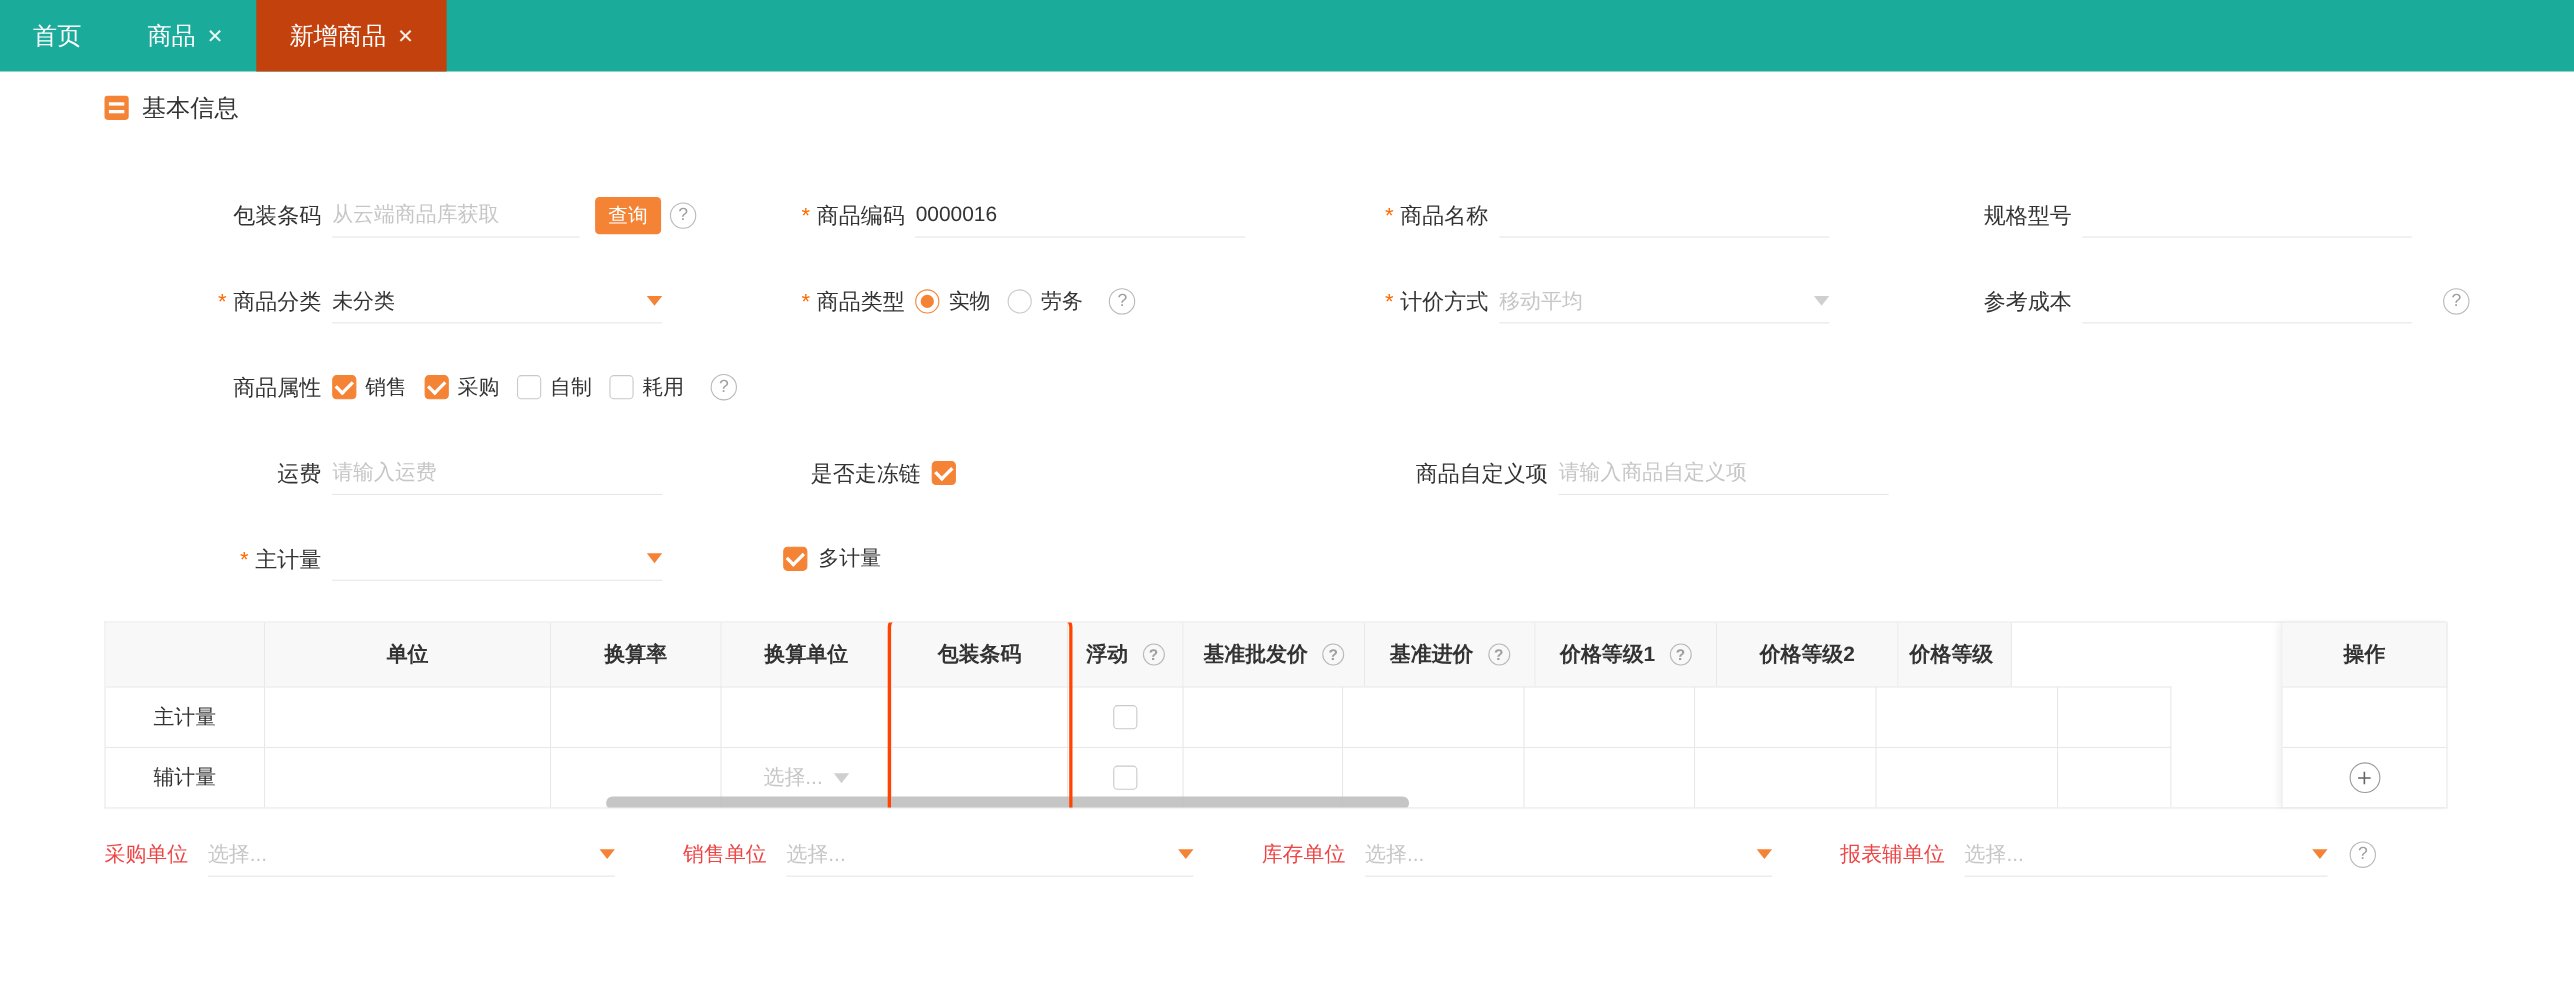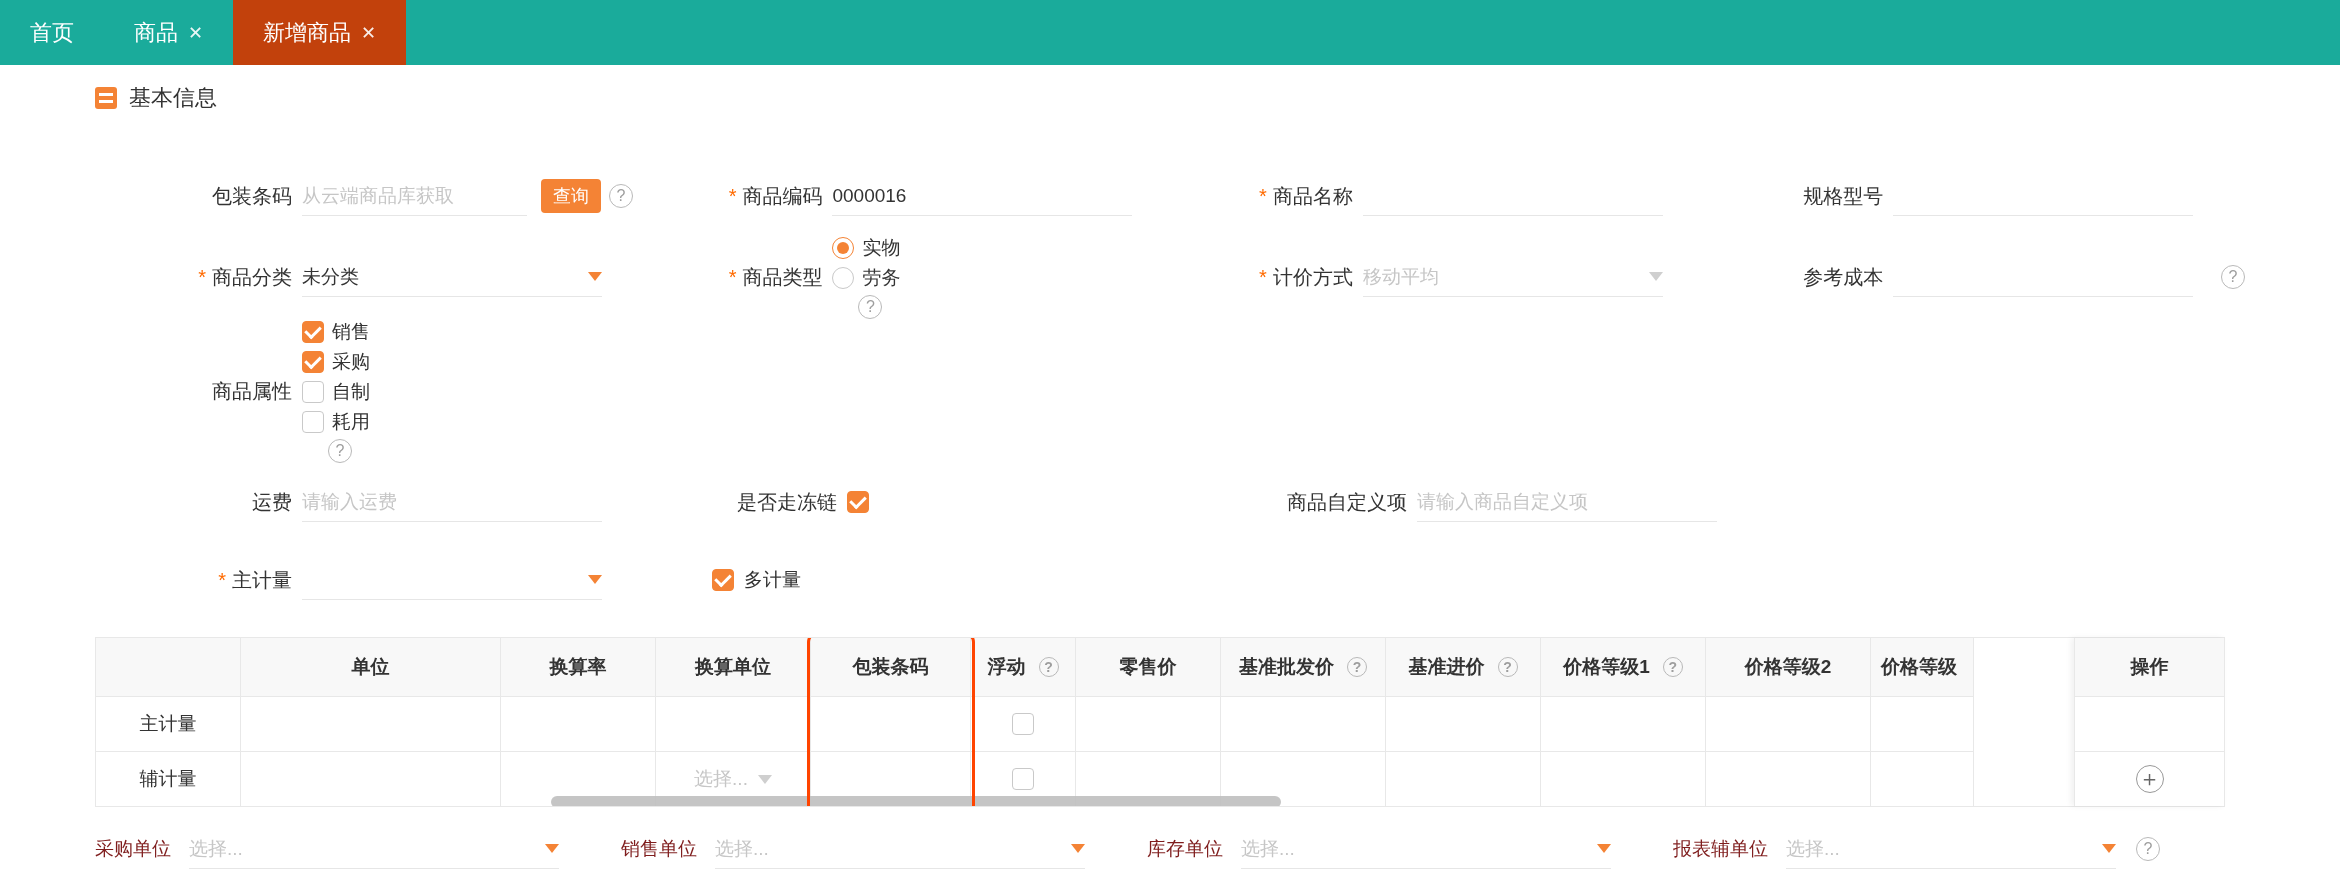--- a/index.html
+++ b/index.html
@@ -106,21 +106,21 @@
     width:22px;height:22px;border:1.5px solid #c9c9c9;margin-right:8px;
     display:inline-flex;align-items:center;justify-content:center;
     flex: none;
   }
   .radio{border-radius:50%;}
   .radio.on{border-color:#f48335;}
   .radio.on::after{content:"";width:12px;height:12px;border-radius:50%;background:#f48335;}
   .chk{border-radius:4px;}
   .chk.on{background:#f48335;border-color:#f48335;}
   .chk.on::after{content:"";width:7px;height:12px;border-right:3px solid #fff;border-bottom:3px solid #fff;transform:rotate(45deg);margin-top:-3px;}
-  .optrow { display:flex; align-items:center; gap:4px; font-size:19px; color:#333;flex-direction:column; }
+  .optrow { display:flex; align-items:center; gap:16px; font-size:19px; color:#333; }
   .optrow label{display:flex;align-items:center;cursor:pointer;white-space:nowrap;}
 
   
   .tbl {
     margin-top: 18px;
     border:1px solid #e8e8e8;
     border-right:none;
     width: 2130px;
     position:relative;
     display:flex;
@@ -161,21 +161,21 @@
   .square-chk{width:22px;height:22px;border:1.5px solid #c9c9c9;border-radius:4px;background:#fff;}
   .plus-circle{
     width:28px;height:28px;border:1.5px solid #999;border-radius:50%;
     display:flex;align-items:center;justify-content:center;color:#666;font-size:22px;
     cursor:pointer;
   }
   
   .bottom-units{
     margin-top:22px; display:flex; align-items:center; gap:12px;
   }
-  .bottom-units .unit-lbl{font-size:19px;color:#7f1d1d;margin-right:6px;white-space:nowrap;}
+  .bottom-units .unit-lbl{font-size:19px;color:#ef4444;margin-right:6px;white-space:nowrap;}
   .bottom-units .usel{
     border-bottom:1px solid #e6e6e6;display:flex;align-items:center;justify-content:space-between;
     height:40px;cursor:pointer;
   }
   .h-scroll{
     position:absolute;height:12px;background:#bfbfbf;border-radius:6px;
     bottom:-2px;opacity:.9;
   }
 </style>
 </head>
@@ -334,21 +334,20 @@
     <div class="scroll-mid" style="flex:1;overflow:hidden;">
       <div class="thead-row">
         <div class="th col-unit">单位</div>
         <div class="th col-rate">换算率</div>
         <div class="th col-runit">换算单位</div>
         <div class="th col-pack">包装条码</div>
         <div class="th col-float">
             <span>浮动</span>
             <span class="help" style="width:20px;height:20px;font-size:14px;">?</span>
           </div>
-        <div class="th col-retail">零售价</div>
         <div class="th col-whole">
             <span>基准批发价</span>
             <span class="help" style="width:20px;height:20px;font-size:14px;">?</span>
           </div>
         <div class="th col-base">
             <span>基准进价</span>
             <span class="help" style="width:20px;height:20px;font-size:14px;">?</span>
           </div>
         <div class="th col-lv1">
             <span>价格等级1</span>

